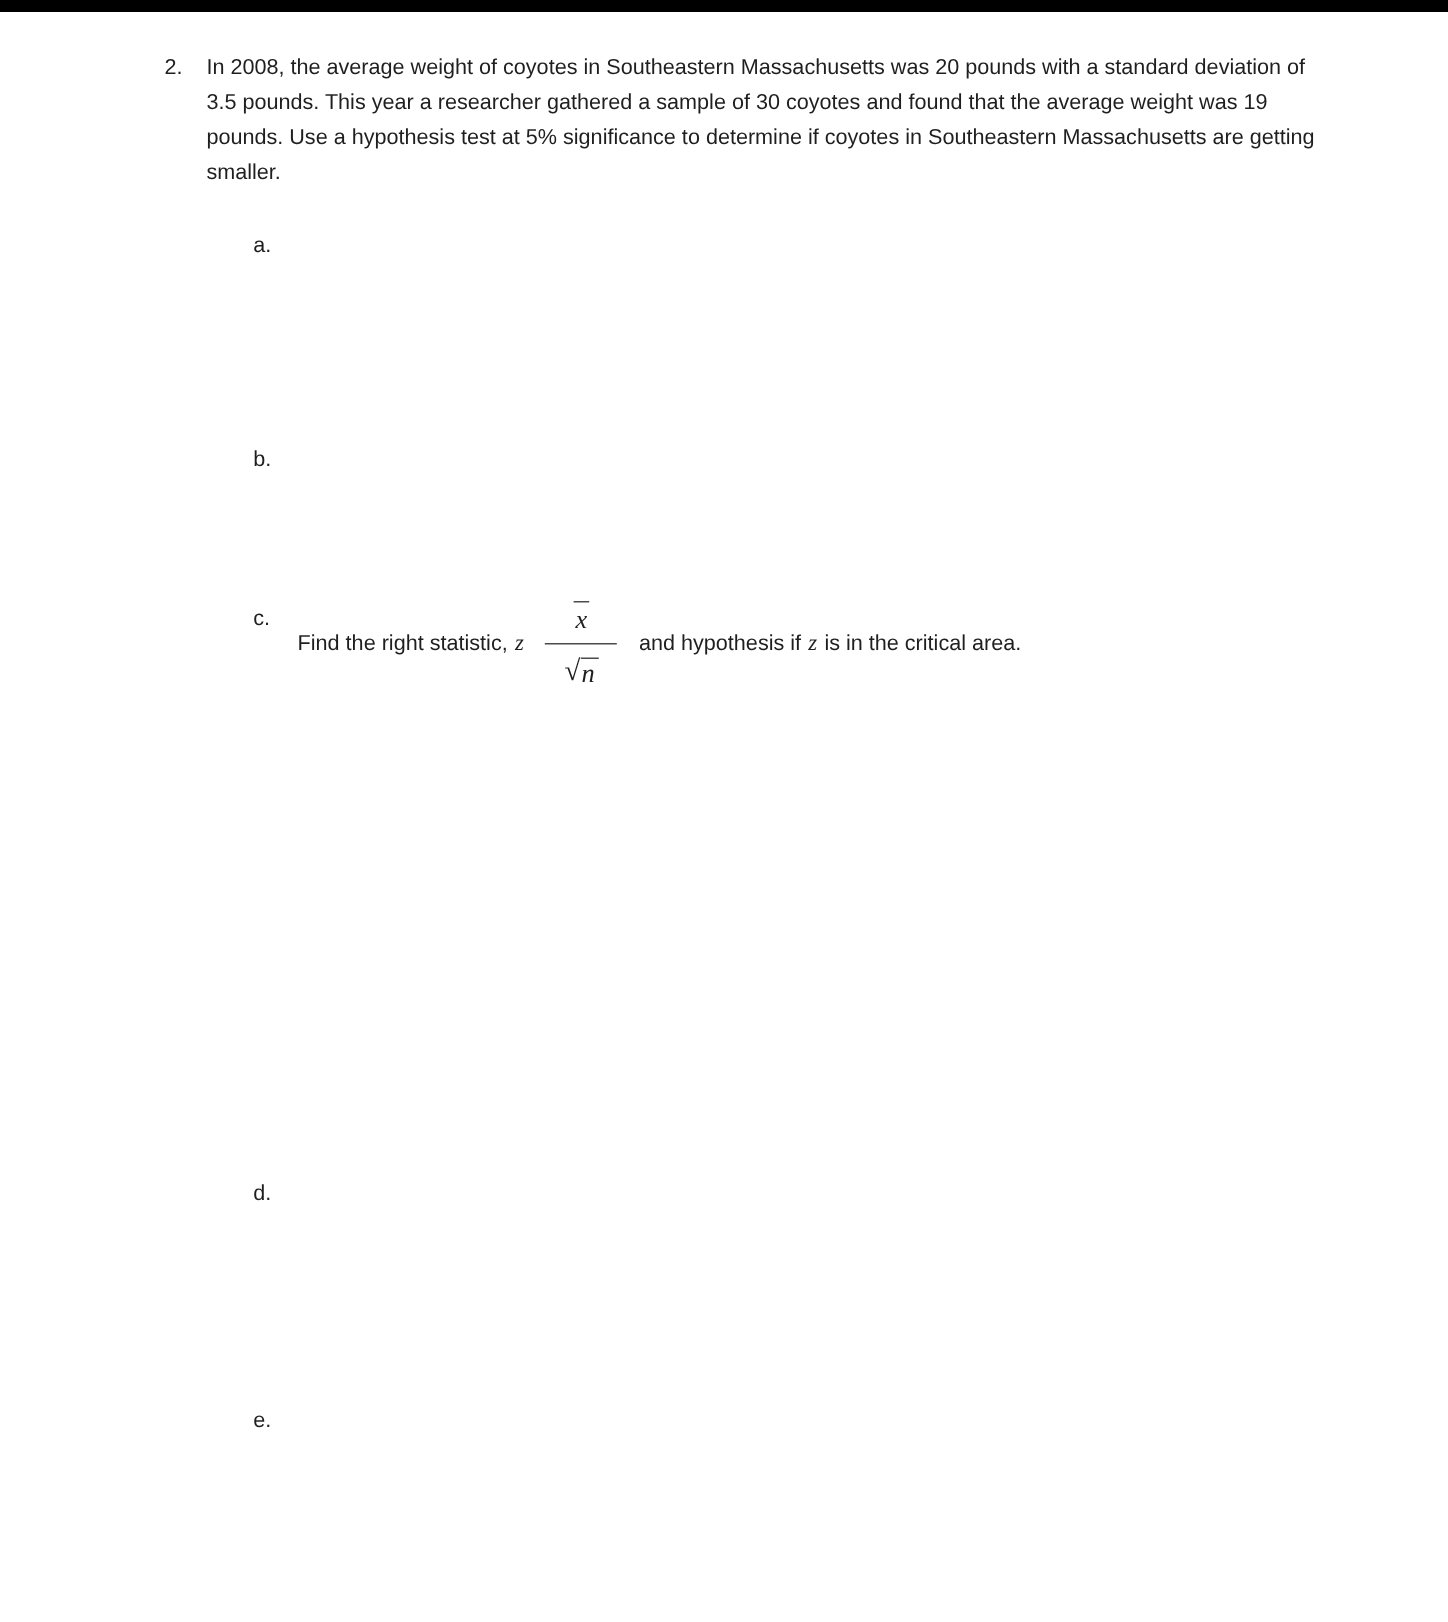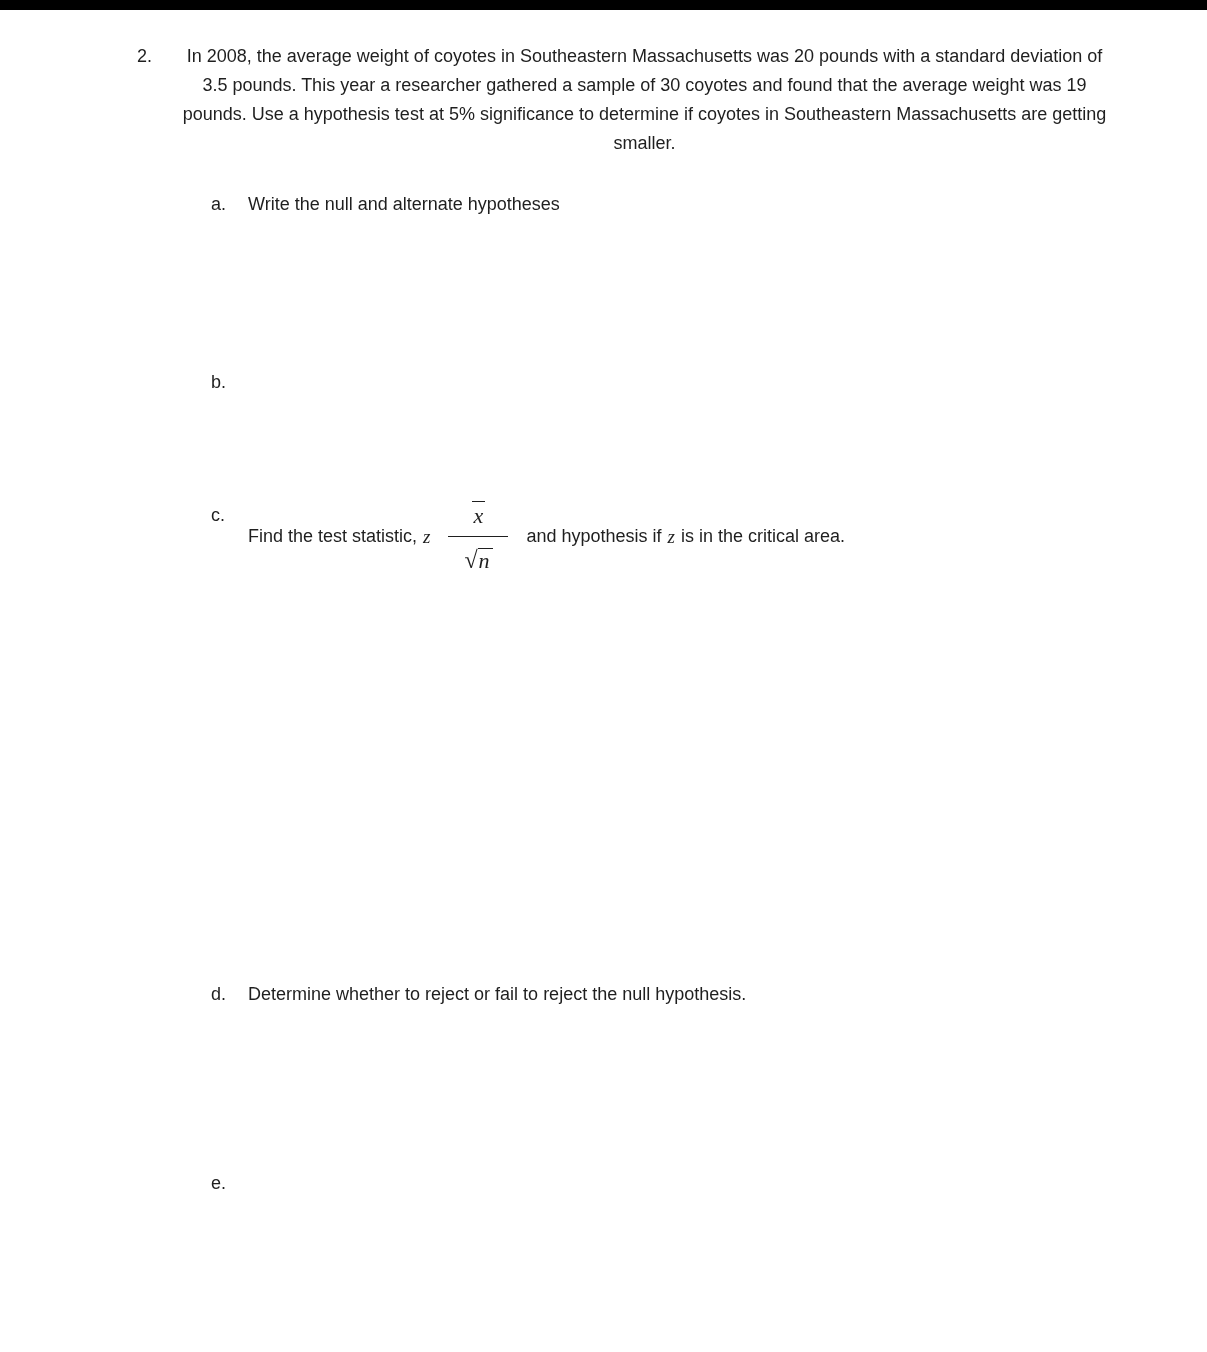--- a/index.html
+++ b/index.html
@@ -37,21 +37,20 @@
     align-items: flex-start;
   }
 
   .num-col {
     width: 35px;
     flex: 0 0 35px;
   }
 
   .problem-text {
     width: 945px;
-    text-align: center;
   }
 
   .part {
     display: flex;
     align-items: flex-start;
     margin-left: 74px;
   }
 
   .letter {
     width: 37px;
@@ -128,50 +127,48 @@
 
   <div class="content">
 
     <div class="problem">
       <div class="num-col">2.</div>
       <div class="problem-text">In 2008, the average weight of coyotes in Southeastern Massachusetts was 20 pounds with a standard deviation of 3.5 pounds. This year a researcher gathered a sample of 30 coyotes and found that the average weight was 19 pounds. Use a hypothesis test at 5% significance to determine if coyotes in Southeastern Massachusetts are getting smaller.</div>
     </div>
 
     <div class="part part-a">
       <div class="letter">a.</div>
-      <div class="part-text">Write the null and alternate hypotheses</div>
     </div>
 
     <div class="part part-b">
       <div class="letter">b.</div>
     </div>
 
     <div class="part part-c">
       <div class="letter">c.</div>
       <div class="part-text c-row">
-        <span>Find the test statistic,</span>
+        <span>Find the right statistic,</span>
         <span class="math-var">z</span>
         <span class="fraction">
           <span class="num">
             <span class="xbar">x</span>
           </span>
           <span class="den">
             <span class="radical">√</span>
             <span class="radicand">n</span>
           </span>
         </span>
         <span>and hypothesis if</span>
         <span class="math-var">z</span>
         <span>is in the critical area.</span>
       </div>
     </div>
 
     <div class="part part-d">
       <div class="letter">d.</div>
-      <div class="part-text">Determine whether to reject or fail to reject the null hypothesis.</div>
     </div>
 
     <div class="part part-e">
       <div class="letter">e.</div>
     </div>
 
   </div>
 </div>
 
 </body></html>

